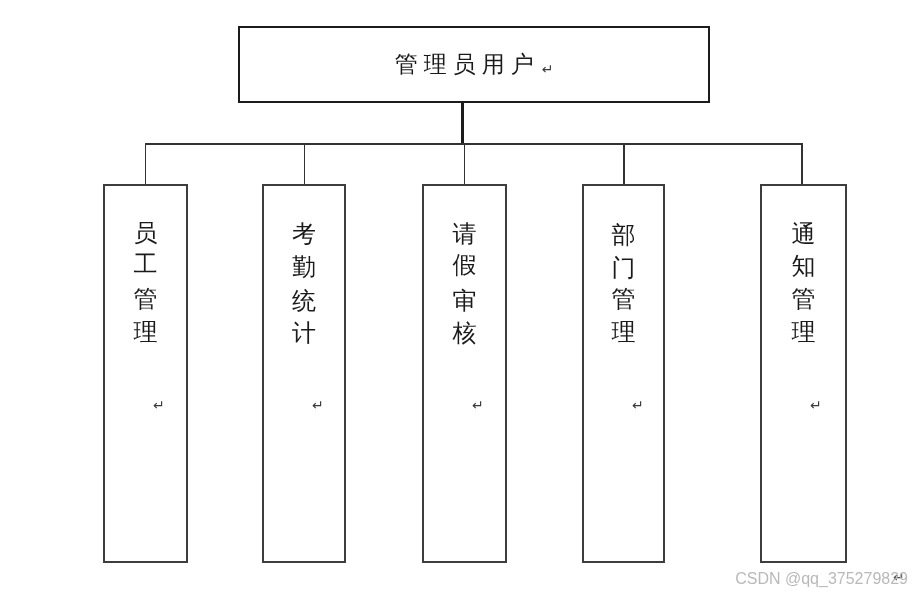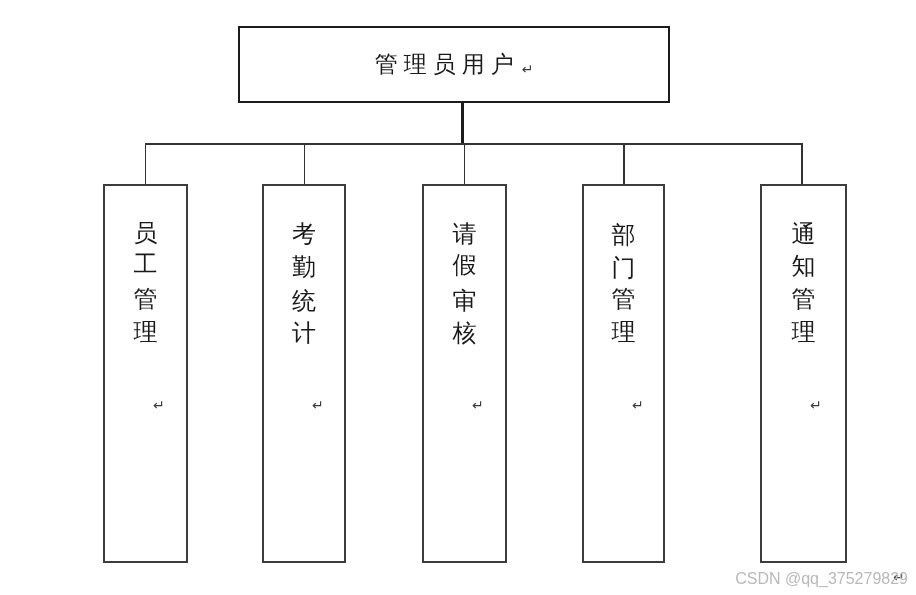--- a/index.html
+++ b/index.html
@@ -14,21 +14,21 @@
     height: 595px;
     background: #ffffff;
     overflow: hidden;
   }
 
   
   .root-box {
     position: absolute;
     left: 238px;
     top: 26px;
-    width: 432px;
+    width: 472px;
     height: 77px;
     border: 2px solid #1c1c1c;
     box-sizing: border-box;
     background: #ffffff;
     display: flex;
     align-items: center;
     justify-content: center;
   }
   .root-label {
     font-size: 23px;

